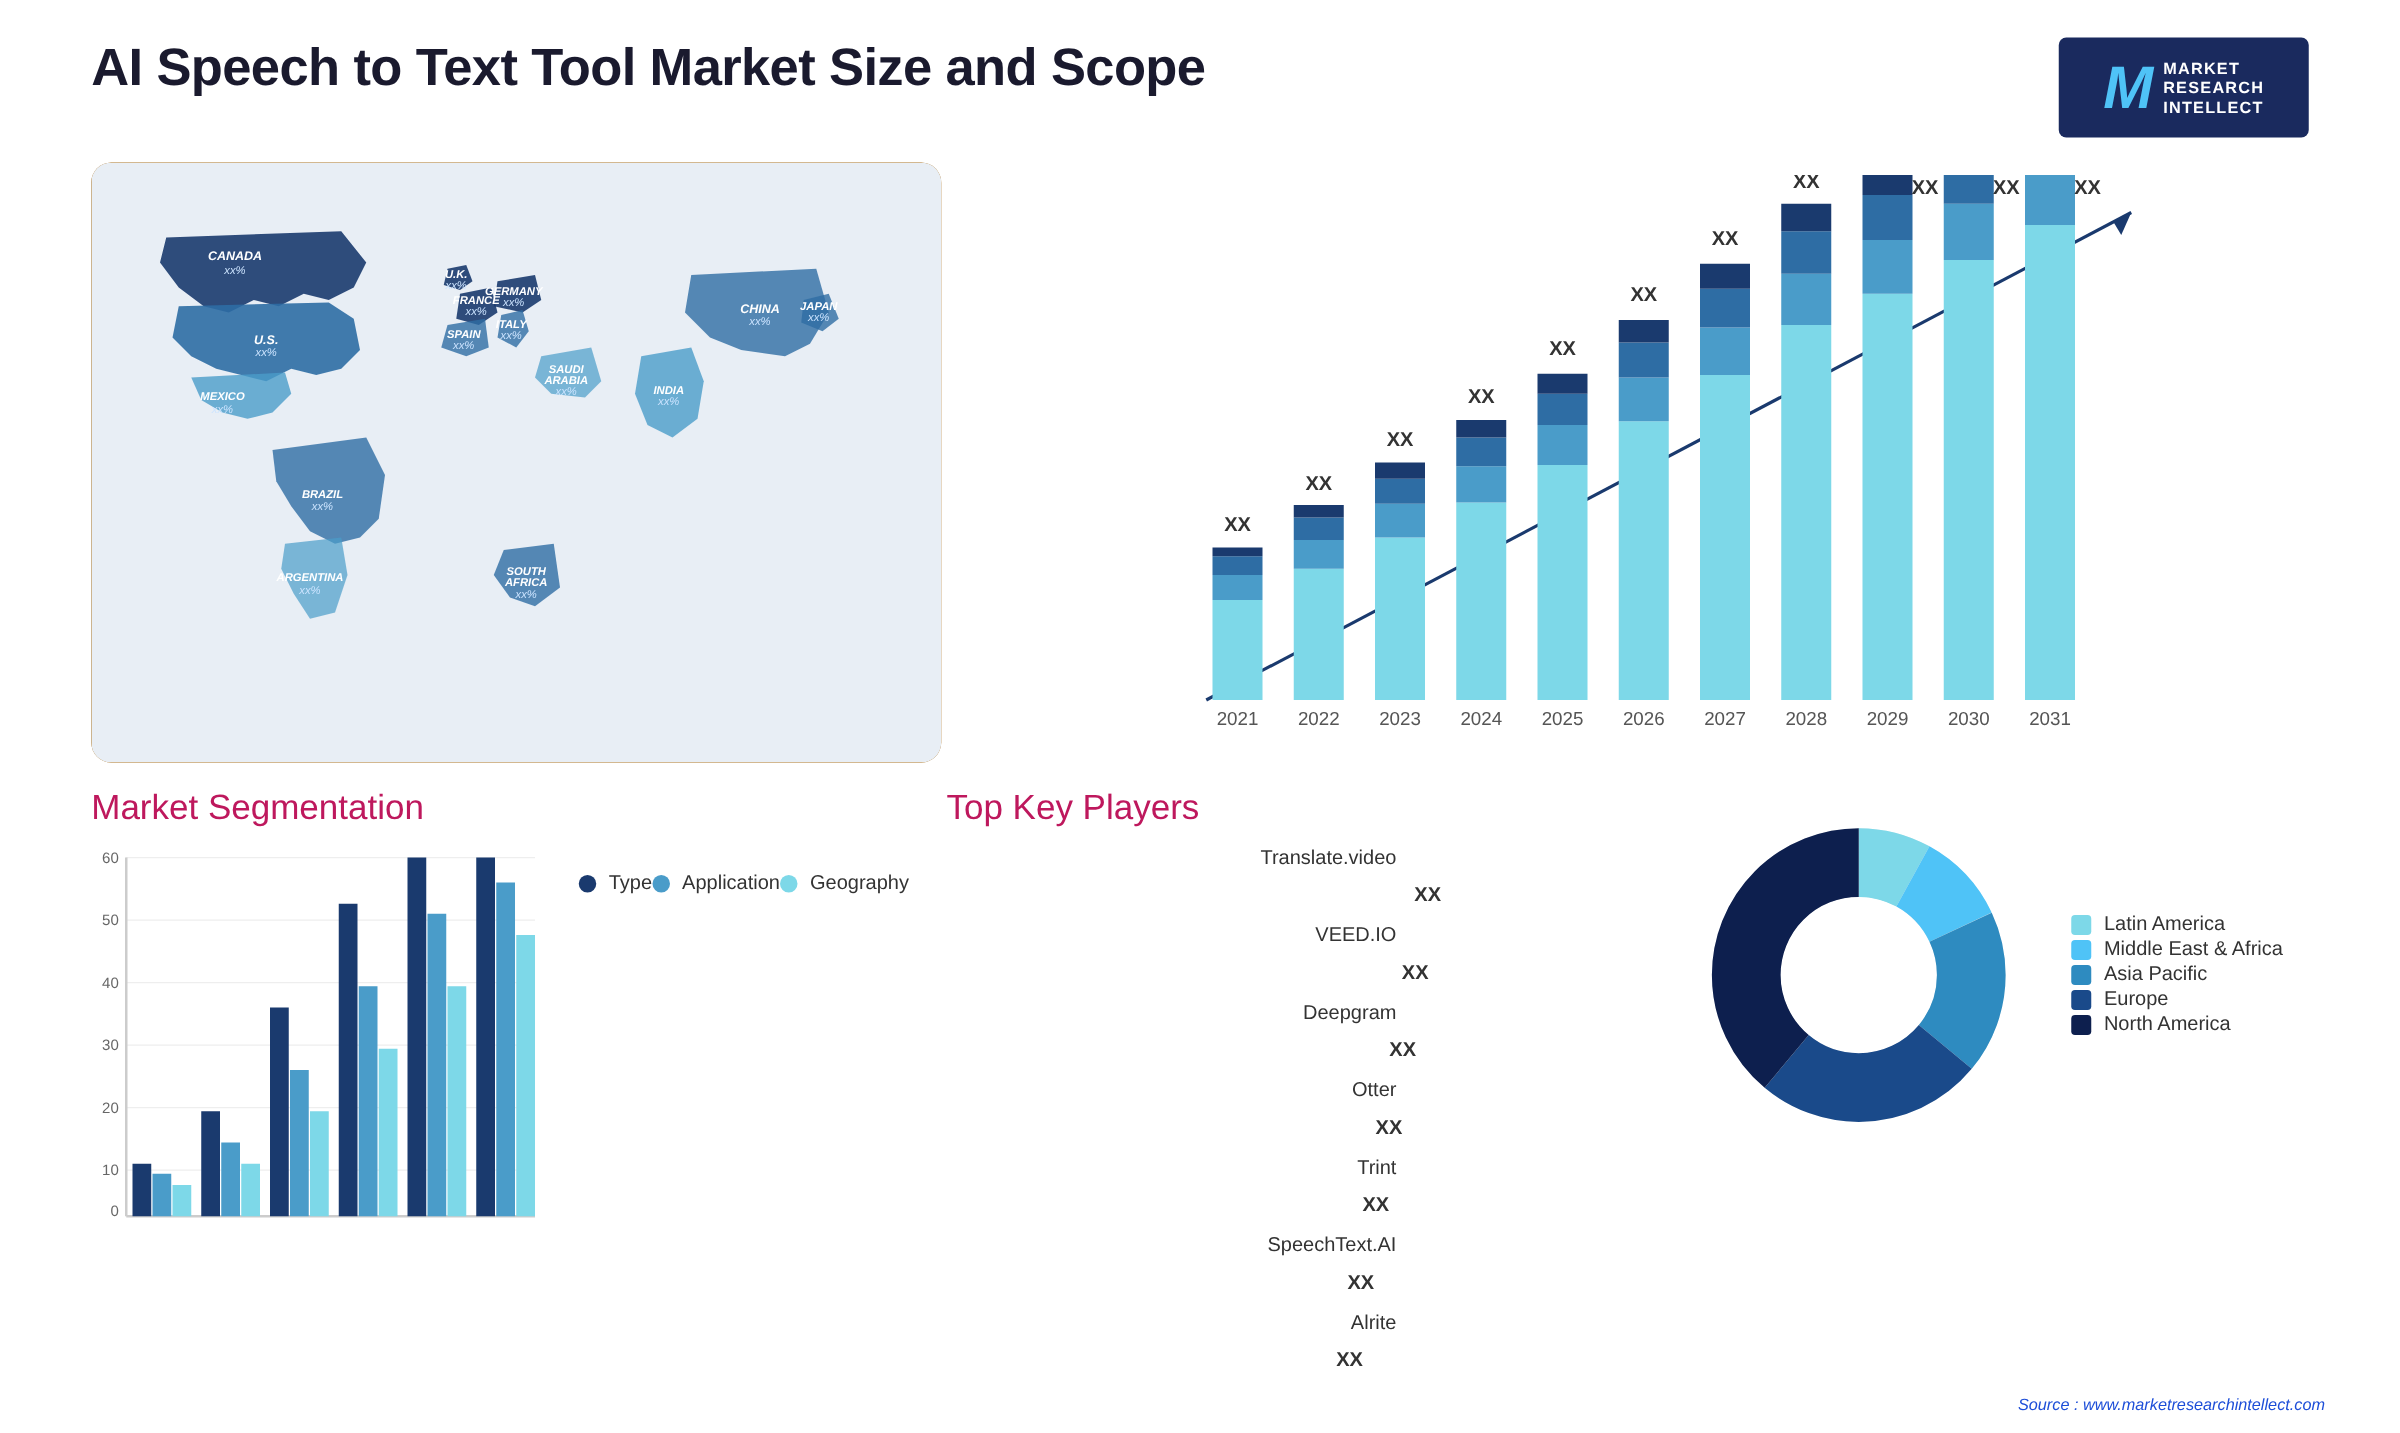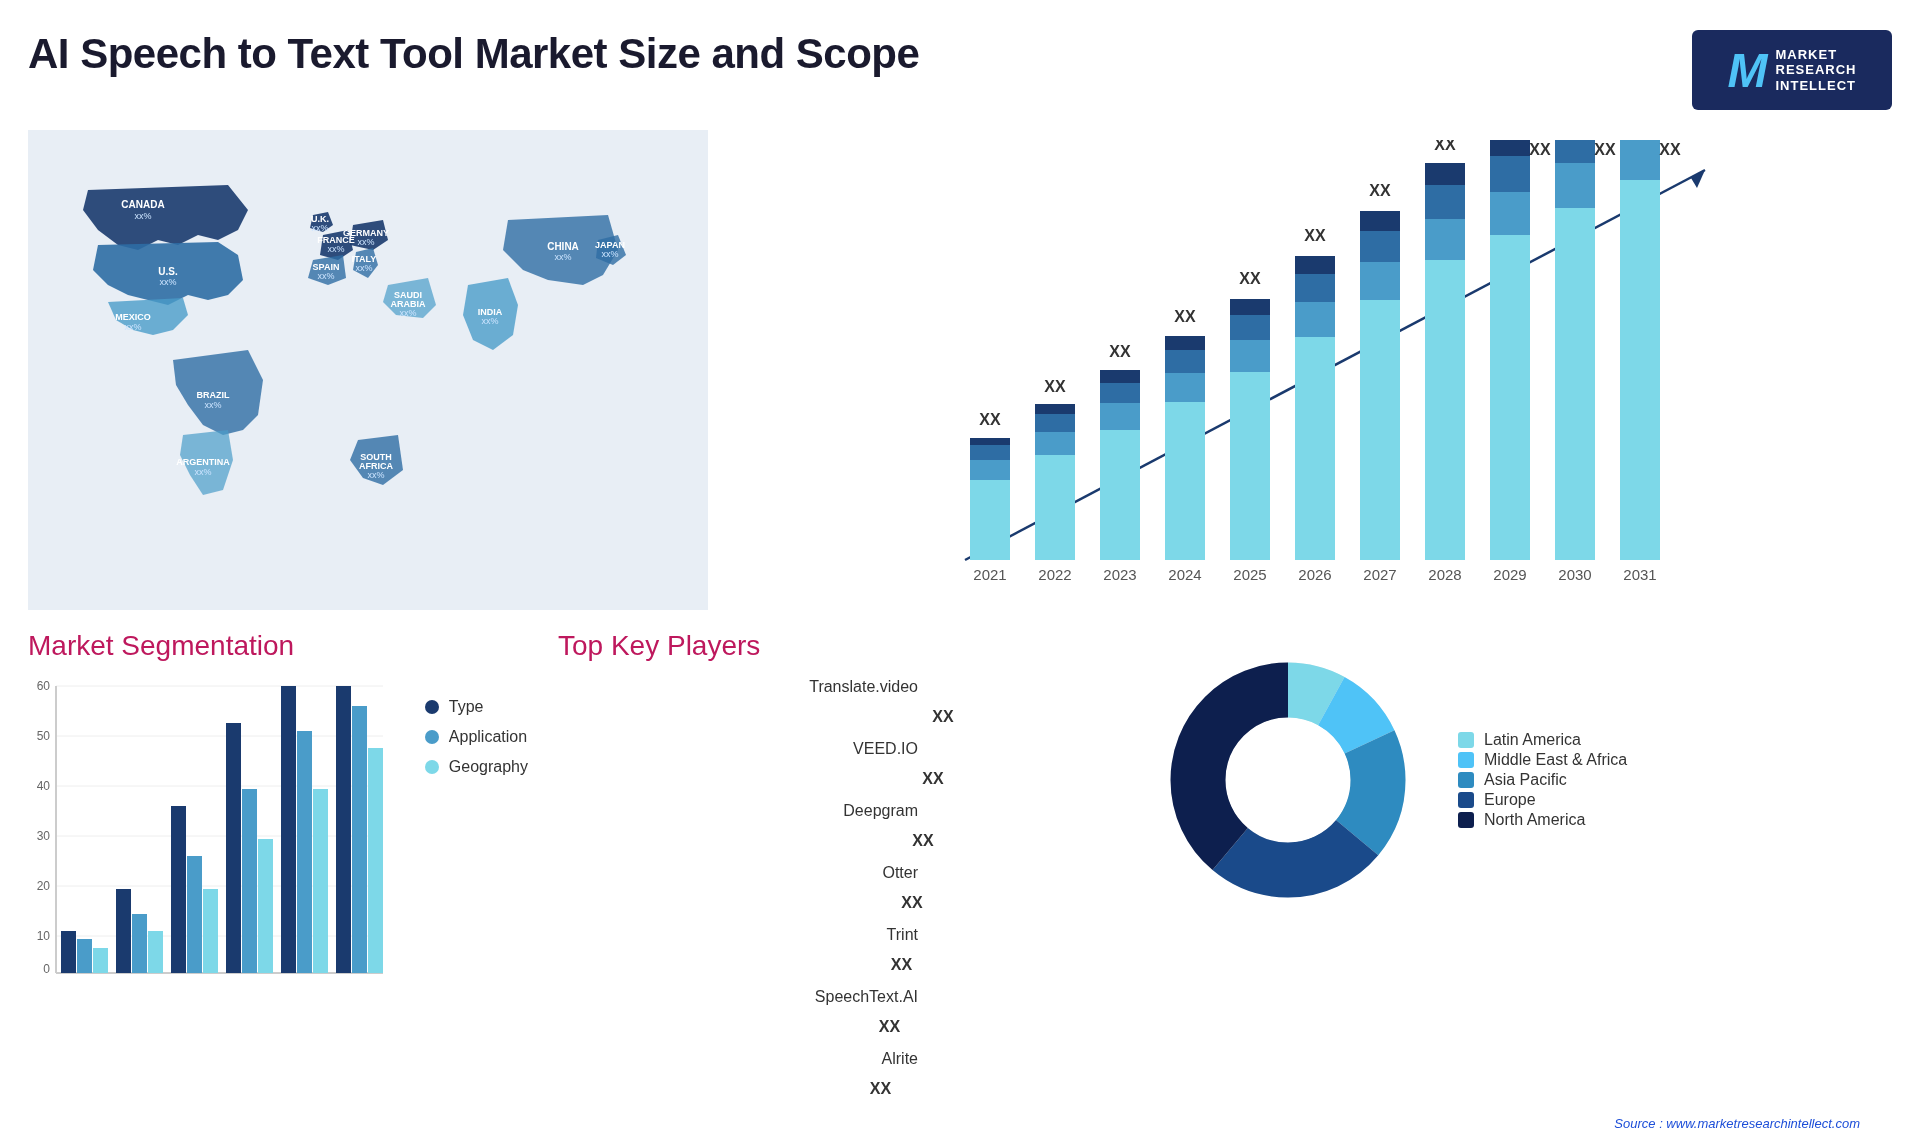--- a/index.html
+++ b/index.html
@@ -8,21 +8,21 @@
       height: 1146px;
       background: #ffffff;
       font-family: 'Arial', sans-serif;
       overflow: hidden;
       position: relative;
     }
 
     .page-container {
       width: 1920px;
       height: 1146px;
-      padding: 30px 28px;
+      padding: 30px 73px;
       background: #fff;
     }
 
     
     .header {
       display: flex;
       justify-content: space-between;
       align-items: flex-start;
       margin-bottom: 20px;
     }
@@ -80,22 +80,23 @@
       gap: 30px;
       height: 480px;
       margin-bottom: 20px;
     }
 
     
     .map-section {
       flex: 0 0 680px;
       position: relative;
       background: #a16207;
-      border-radius: 0;
+      border-radius: 16px;
       overflow: hidden;
+      font-style: italic;
     }
 
     .world-map-svg {
       width: 100%;
       height: 100%;
     }
 
     
     .chart-section {
       flex: 1;
@@ -123,22 +124,21 @@
     }
 
     .seg-chart-area {
       display: flex;
       gap: 30px;
       align-items: flex-start;
     }
 
     .seg-legend {
       display: flex;
-      flex-direction: column;
-      gap: 12px;
+      flex-direction: row;
       padding: 20px 0;
     }
 
     .legend-item {
       display: flex;
       align-items: center;
       gap: 10px;
     }
 
     .legend-dot {

